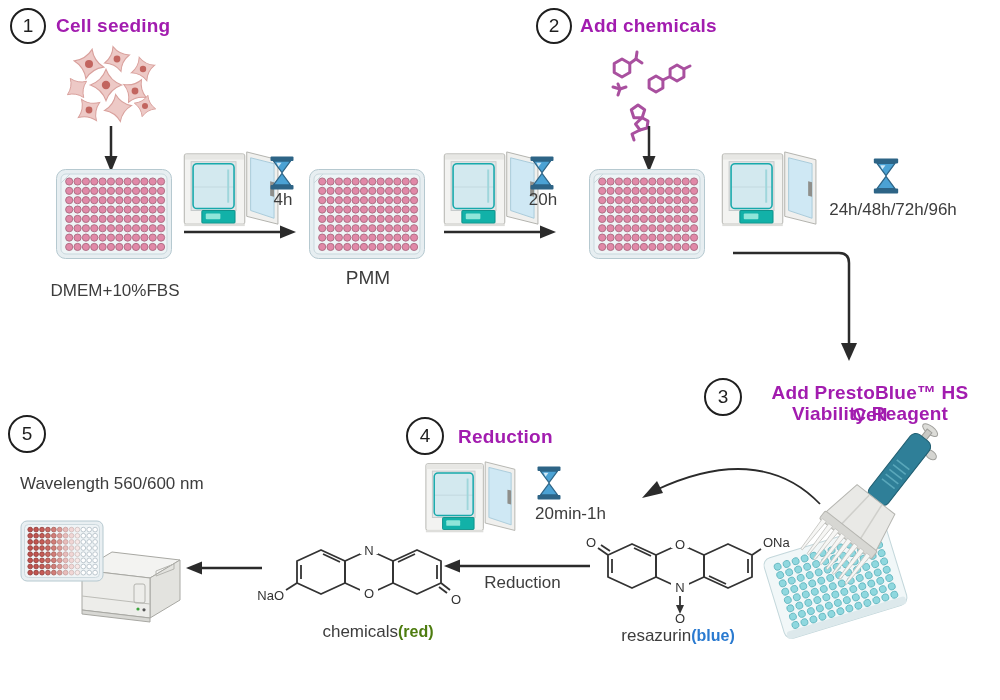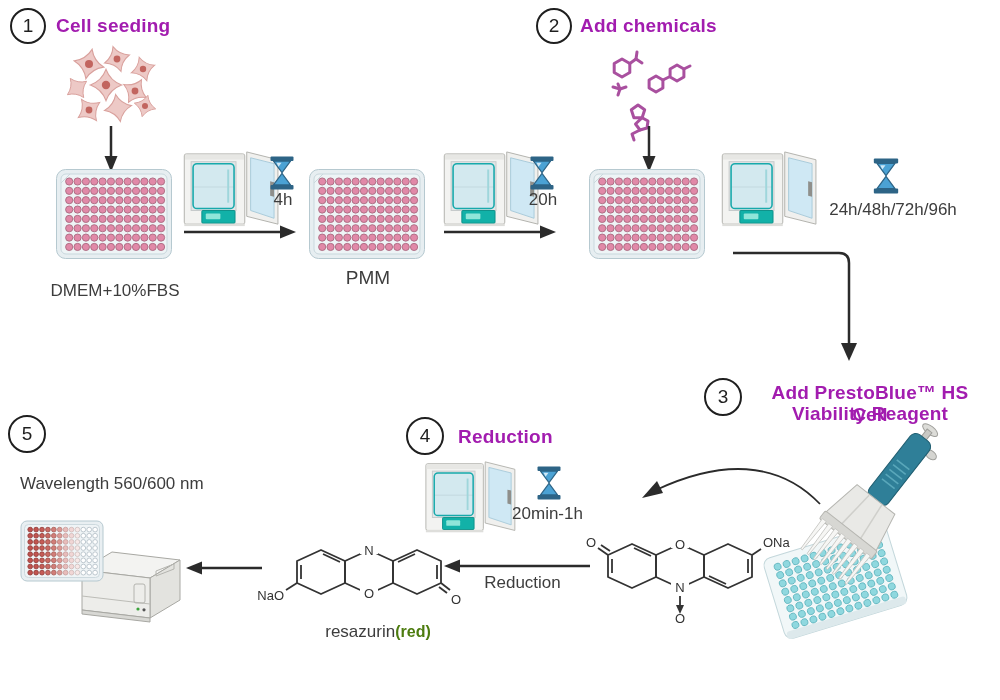--- a/index.html
+++ b/index.html
@@ -618,21 +618,21 @@
     <span>4</span>
   </div>
   <div class="abs hd" style="left:458px;top:426px">Reduction</div>
 
   <svg class="abs" style="left:424px;top:460px" width="102" height="76">
       <use href="#incubator" width="102" height="76"></use>
     </svg>
   <svg class="abs" style="left:536px;top:466px" width="26" height="34">
       <use href="#hourglass" width="26" height="34"></use>
     </svg>
-  <div class="abs lbl ctr" style="left:500px;top:504px;width:95px">20min-1h</div>
+  <div class="abs lbl ctr" style="left:523px;top:504px;width:95px">20min-1h</div>
 
   <svg class="abs" style="left:558px;top:518px" width="230" height="106" viewBox="0 0 230 106">
     <g fill="none" stroke="#333" stroke-width="1.8" stroke-linejoin="round">
       <polygon points="74,26 98,37 98,59 74,70 50,59 50,37"></polygon>
       <polygon points="122,26 146,37 146,59 122,70 98,59 98,37"></polygon>
       <polygon points="170,26 194,37 194,59 170,70 146,59 146,37"></polygon>
       <line x1="54" y1="41" x2="54" y2="55"></line>
       <line x1="76" y1="30" x2="93" y2="38"></line>
       <line x1="190" y1="41" x2="190" y2="55"></line>
       <line x1="168" y1="66" x2="151" y2="58"></line>
@@ -643,20 +643,23 @@
     </g>
     <polygon points="118,87 126,87 122,96" fill="#333"></polygon>
     <rect x="113" y="17" width="18" height="13" fill="#fff"></rect>
     <rect x="113" y="62" width="18" height="13" fill="#fff"></rect>
     <text x="122" y="31" text-anchor="middle" class="atom">O</text>
     <text x="122" y="74" text-anchor="middle" class="atom">N</text>
     <text x="38" y="29" text-anchor="end" class="atom">O</text>
     <text x="205" y="29" text-anchor="start" class="atom">ONa</text>
     <text x="122" y="105" text-anchor="middle" class="atom">O</text>
   </svg>
+  <div class="abs ctr" style="left:583px;top:626px;width:190px">
+    <span class="molname">resazurin</span><span class="molstate-blue">(blue)</span>
+  </div>
 
   <svg class="abs" style="left:444px;top:556px" width="146" height="20">
     <line x1="146" y1="10" x2="14" y2="10" stroke="#2b2b2b" stroke-width="2.5"></line>
     <polygon points="16,3.5 0,10 16,16.5" fill="#2b2b2b"></polygon>
   </svg>
   <div class="abs lbl ctr" style="left:455px;top:573px;width:135px">Reduction</div>
 
   <svg class="abs" style="left:243px;top:528px" width="216" height="92" viewBox="0 0 216 92">
     <g fill="none" stroke="#333" stroke-width="1.8" stroke-linejoin="round">
       <polygon points="78,22 102,33 102,55 78,66 54,55 54,33"></polygon>
@@ -671,21 +674,21 @@
       <line x1="196" y1="59" x2="204" y2="65"></line>
     </g>
     <rect x="117" y="13" width="18" height="13" fill="#fff"></rect>
     <rect x="117" y="58" width="18" height="13" fill="#fff"></rect>
     <text x="126" y="27" text-anchor="middle" class="atom">N</text>
     <text x="126" y="70" text-anchor="middle" class="atom">O</text>
     <text x="41" y="72" text-anchor="end" class="atom">NaO</text>
     <text x="208" y="76" text-anchor="start" class="atom">O</text>
   </svg>
   <div class="abs ctr" style="left:278px;top:622px;width:200px">
-    <span class="molname">resazurin</span><span class="molstate-red">(red)</span>
+    <span class="molname">chemicals</span><span class="molstate-red">(red)</span>
   </div>
 
   <div class="abs circle" style="left:8px;top:415px;width:38px;height:38px">
     <span>5</span>
   </div>
   <div class="abs lbl" style="left:20px;top:474px">Wavelength 560/600 nm</div>
 
   <svg class="abs" style="left:76px;top:544px" width="110" height="80" viewBox="0 0 110 80">
     <polygon points="6,26 36,8 104,16 74,34" fill="#f3f3f1" stroke="#a8a8a3"></polygon>
     <polygon points="74,34 104,16 104,56 74,74" fill="#e3e3df" stroke="#a8a8a3"></polygon>

